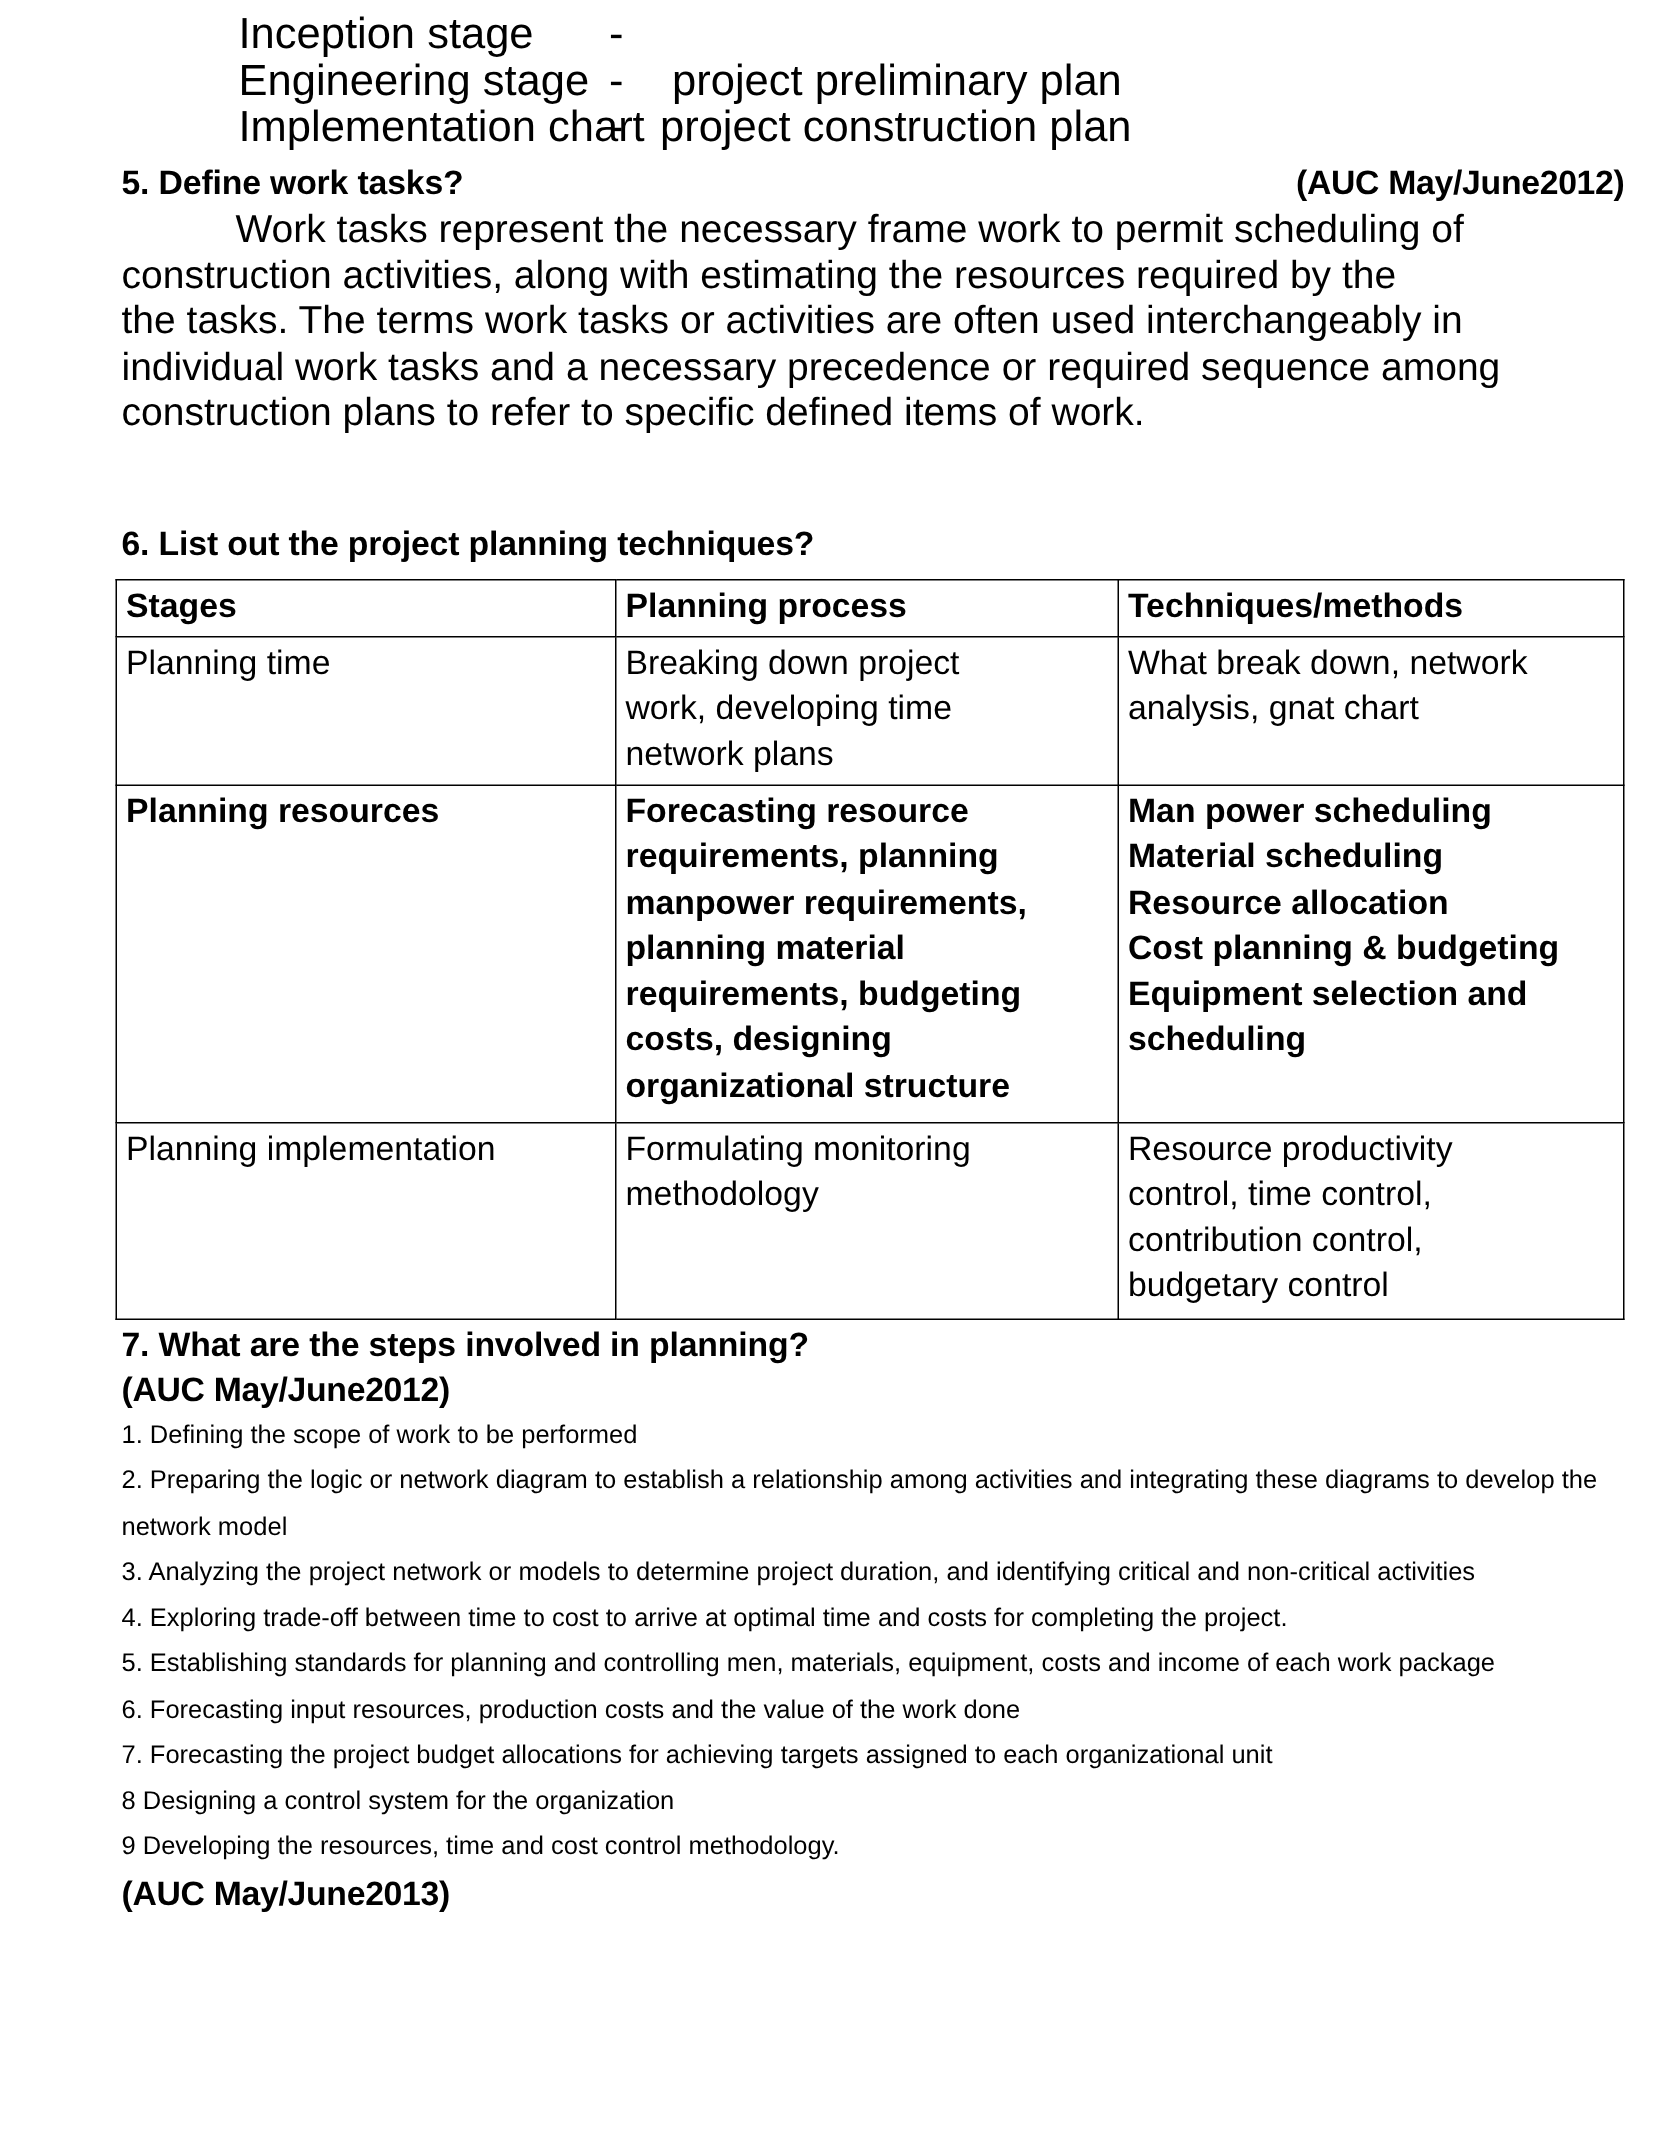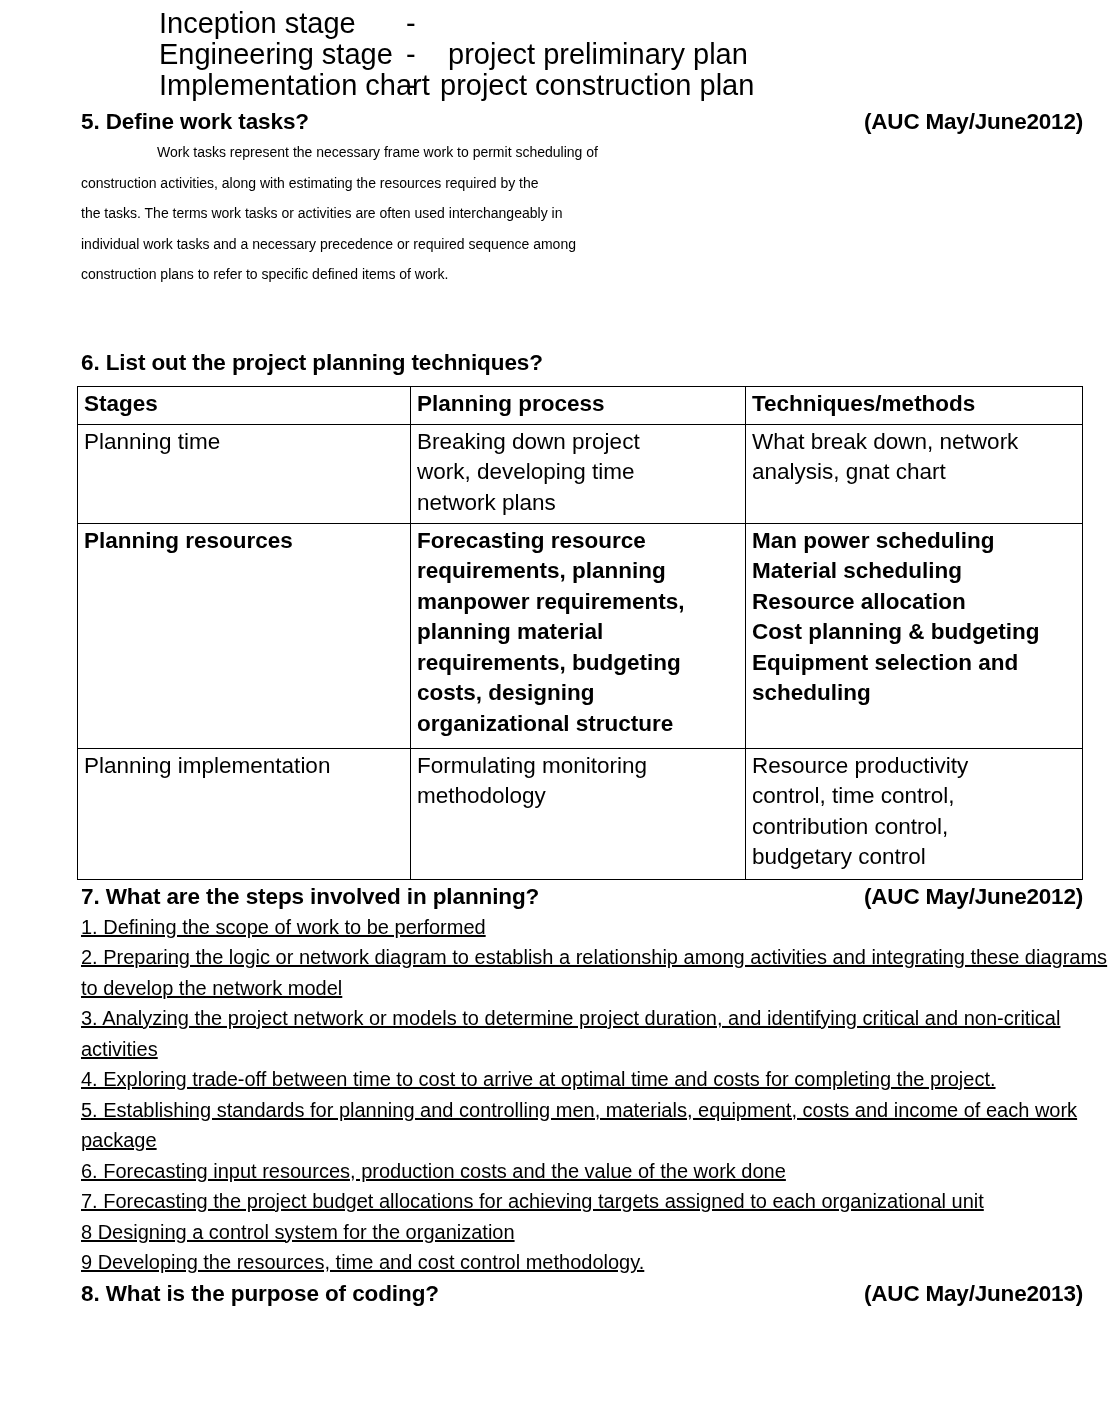--- a/index.html
+++ b/index.html
@@ -59,21 +59,21 @@
     font-size: 22.5px;
     font-weight: bold;
     line-height: 30px;
     padding: 0 26px 0 81px;
     white-space: pre;
   }
   .q-head-title { letter-spacing: -0.1px; }
   .q-head-ref { letter-spacing: -0.2px; }
 
   .body-text {
-    font-size: 14px;
+    font-size: 26px;
     line-height: 30.5px;
     padding: 0 10px 0 81px;
     margin: 0;
   }
   .body-text .indent-first { padding-left: 76px; }
 
   .spacer-5 { height: 6px; }
   .spacer-q5-q6 { height: 58px; }
   .spacer-q6 { height: 8px; }
 
@@ -105,33 +105,32 @@
   .cell-line { display: block; white-space: pre; }
   .row1 td { height: 92px; }
   .row2 td { height: 218px; font-weight: bold; }
   .row3 td { height: 124px; }
 
   
   .steps {
     margin: 0;
     padding: 0 0 0 81px;
     list-style: none;
-    font-size: 20px;
+    font-size: 17px;
     line-height: 30.5px;
-    text-decoration: underline;
   }
   .steps li {
     margin: 0;
     padding: 0;
     white-space: normal;
   }
   .steps li.wide {
     width: 1030px;
   }
-  .q7-head { padding-top: 2px; }
+  .q7-head { padding-top: 2px; flex-direction: column; }
   .q8-head { padding-top: 1px; }
 </style>
 </head>
 <body>
 
 <div class="page">
 
   <div class="stage-list">
     <div class="stage-row">
       <span class="st-name">Inception stage</span>
@@ -248,17 +247,16 @@
     <li class="wide">3. Analyzing the project network or models to determine project duration, and identifying critical and non-critical activities</li>
     <li class="wide">4. Exploring trade-off between time to cost to arrive at optimal time and costs for completing the project.</li>
     <li class="wide"> 5. Establishing standards for planning and controlling men, materials, equipment, costs and income of each work package</li>
     <li>6. Forecasting input resources, production costs and the value of the work done</li>
     <li class="wide"> 7. Forecasting the project budget allocations for achieving targets assigned to each organizational unit</li>
     <li>8 Designing a control system for the organization</li>
     <li>9 Developing the resources, time and cost control methodology.</li>
   </ol>
 
   <div class="q-head q8-head">
-    <span class="q-head-title">8. What is the purpose of coding?</span>
     <span class="q-head-ref">(AUC May/June2013)</span>
   </div>
 
 </div>
 
 </body></html>

